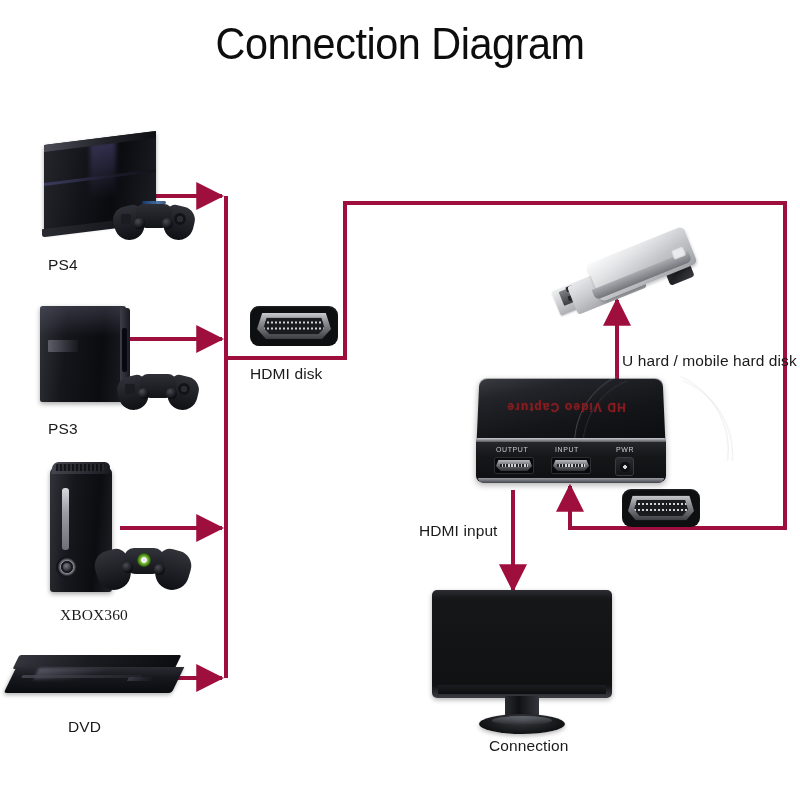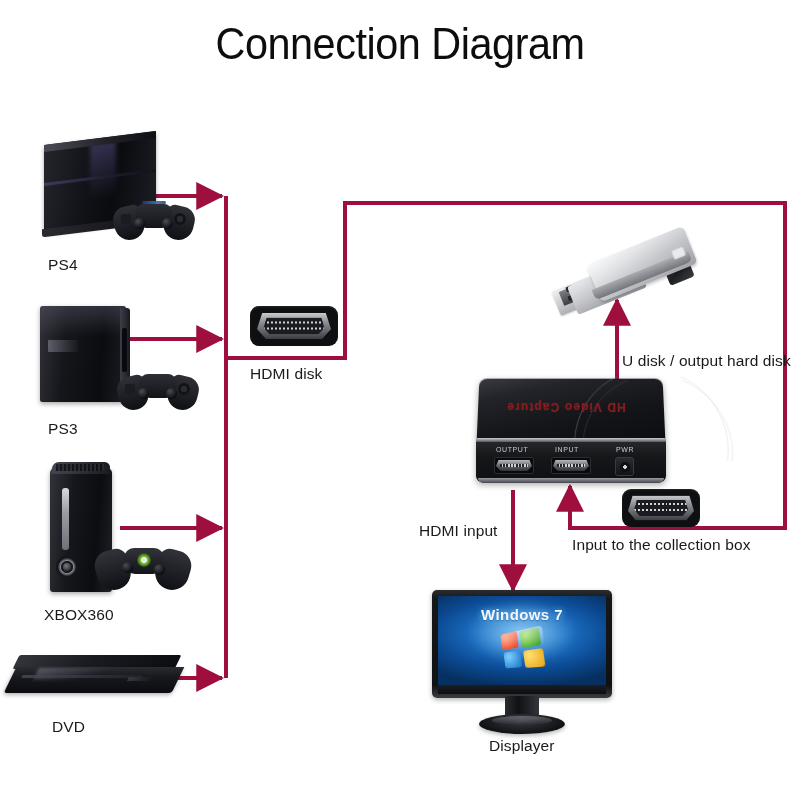--- a/index.html
+++ b/index.html
@@ -612,30 +612,30 @@
     <div class="xb-ringdot"></div>
     <div id="xbox-pad">
       <div class="xb-grip-l"></div>
       <div class="xb-grip-r"></div>
       <div class="xb-pad-center"></div>
       <div class="xb-guide"></div>
       <div class="ds-stick l" style="left:26px; top:18px;"></div>
       <div class="ds-stick r" style="left:58px; top:20px;"></div>
     </div>
   </div>
-  <div class="lbl" style="left:44px; top:606px;">XBOX360</div>
+  <div class="lbl" style="left:60px; top:606px;font-family:Liberation Serif, serif;">XBOX360</div>
 
   <div id="dvd" class="device">
     <div class="dvd-top"></div>
     <div class="dvd-face"></div>
     <div class="dvd-sheen"></div>
     <div class="dvd-tray"></div>
     <div class="dvd-disp"></div>
   </div>
-  <div class="lbl" style="left:52px; top:718px;">DVD</div>
+  <div class="lbl" style="left:68px; top:718px;">DVD</div>
 
   <div class="hdmi" style="left:250px; top:306px; width:88px; height:40px;">
     <div class="shell" style="width:74px; height:26px;"></div>
     <div class="pins" style="width:62px; height:17px;">
       <div class="pinrow" style="top:4px;"></div>
       <div class="pinrow" style="top:10px;"></div>
     </div>
   </div>
   <div class="lbl" style="left:250px; top:365px;">HDMI disk</div>
 
@@ -667,47 +667,34 @@
     <div class="usb-plug"></div>
     <div class="usb-plug-inner"></div>
     <div class="usb-contact a"></div>
     <div class="usb-contact b"></div>
     <div class="usb-body"></div>
     <div class="usb-hinge"></div>
     <div class="usb-cap"></div>
     <div class="usb-cap-edge"></div>
     <div class="usb-hinge-hole"></div>
   </div>
-  <div class="lbl" style="left:622px; top:352px;">U disk / output hard disk</div>
+  <div class="lbl" style="left:622px; top:352px;">U hard / mobile hard disk</div>
 
   <div class="hdmi" style="left:622px; top:489px; width:78px; height:38px;">
     <div class="shell" style="width:66px; height:25px;"></div>
     <div class="pins" style="width:55px; height:16px;">
       <div class="pinrow" style="top:3px;"></div>
       <div class="pinrow" style="top:9px;"></div>
     </div>
   </div>
-  <div class="lbl" style="left:572px; top:536px;">Input to the collection box</div>
 
   <div class="lbl" style="left:419px; top:522px;">HDMI input</div>
 
   <div id="monitor" class="device">
     <div class="mon-bezel"></div>
-    <div class="mon-screen">
-      <div class="w7-glow"></div>
-      <div class="w7-ray"></div>
-      <div class="w7-title">Windows 7</div>
-      <div class="w7-flag">
-        <div class="w7-pane tl"></div>
-        <div class="w7-pane tr"></div>
-        <div class="w7-pane bl"></div>
-        <div class="w7-pane br"></div>
-        <div class="w7-sheen"></div>
-      </div>
-    </div>
     <div class="mon-chin"></div>
     <div class="mon-neck"></div>
     <div class="mon-base"></div>
     <div class="mon-base-hi"></div>
   </div>
-  <div class="lbl" style="left:489px; top:737px;">Displayer</div>
+  <div class="lbl" style="left:489px; top:737px;">Connection</div>
 
 </div>
 
 </body></html>

